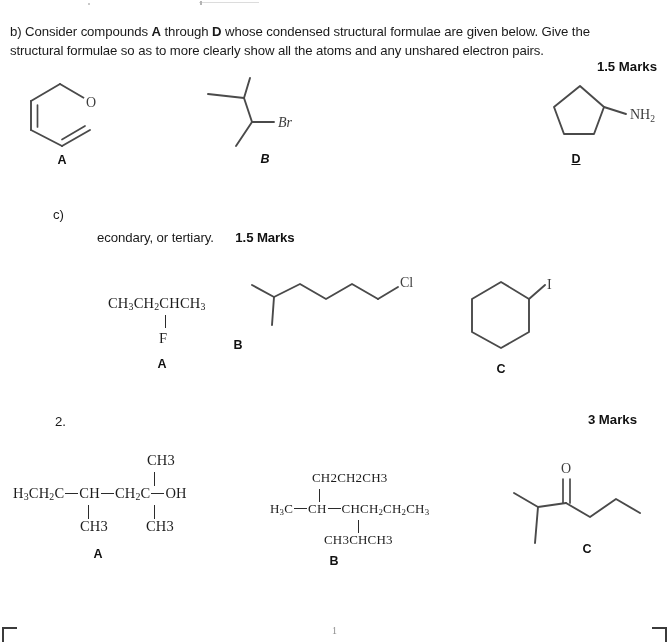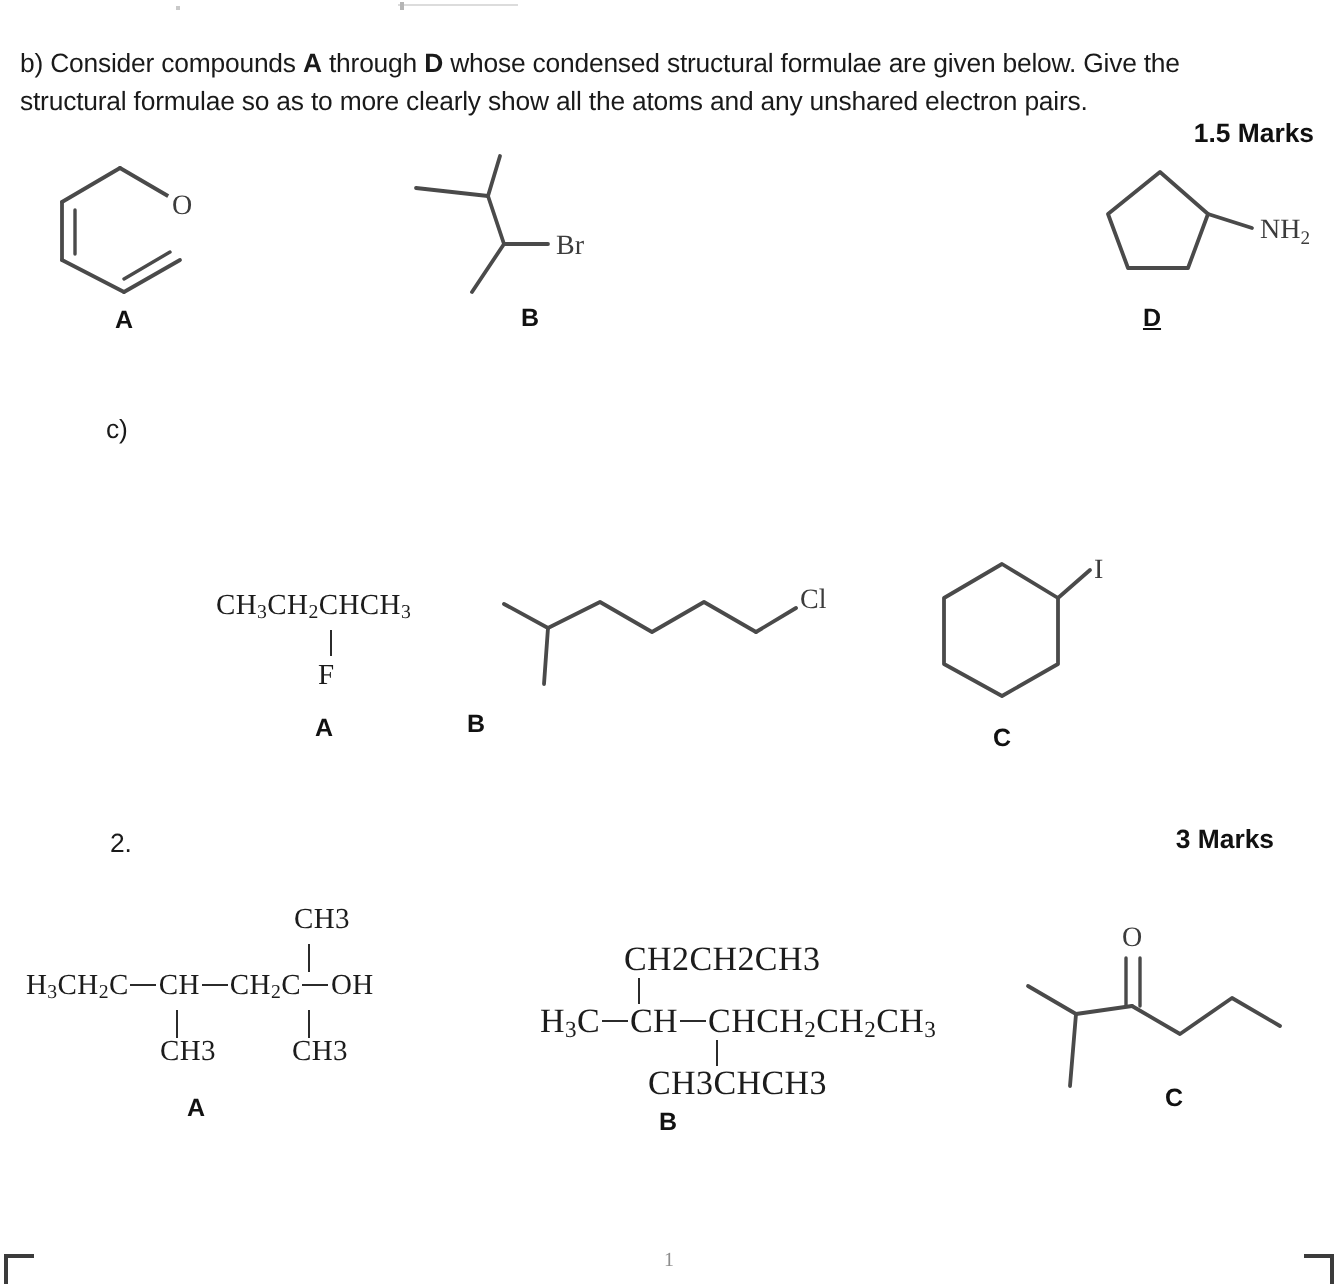--- a/index.html
+++ b/index.html
@@ -50,21 +50,21 @@
     color: #1c1c1c;
     font-family: "Liberation Serif", serif;
     white-space: nowrap;
     letter-spacing: 0.2px;
   }
   .formula sub {
     font-size: 0.68em;
     vertical-align: -0.22em;
   }
   .formula-sm {
-    font-size: 17px;
+    font-size: 13px;
   }
 
   
   .bond-h {
     display: inline-block;
     width: 13px;
     height: 1.4px;
     background: #2b2b2b;
     vertical-align: 0.28em;
     margin: 0 1px;
@@ -157,21 +157,21 @@
 
       <path class="bondline-dbl" d="M15.5,27 L15.5,49"></path>
       <path class="bondline-dbl" d="M40,61.5 L63,48"></path>
 
       <circle cx="69" cy="24" r="8" fill="#ffffff"></circle>
       <text class="atom-lbl" x="69" y="29" text-anchor="middle">O</text>
     </svg>
     <div class="struct-label" style="width:80px; margin-top:5px;">A</div>
   </div>
 
-  <div class="abs" style="left:198px; top:76px;">
+  <div class="abs" style="left:198px; top:76px;font-style:italic;">
     <svg width="112" height="74" viewBox="0 0 112 74">
 
       <path class="bondline" d="M52,2 L46,22"></path>
 
       <path class="bondline" d="M10,18 L46,22"></path>
 
       <path class="bondline" d="M46,22 L54,46"></path>
 
       <path class="bondline" d="M54,46 L38,70"></path>
 
@@ -186,32 +186,36 @@
 
       <path class="bondline" d="M34,4 L58,25 L48,52 L18,52 L8,25 Z"></path>
 
       <path class="bondline" d="M58,25 L80,32"></path>
       <text class="atom-lbl" x="84" y="37">NH<tspan class="sub" dy="3">2</tspan></text>
     </svg>
     <div class="struct-label" style="width:60px; margin-top:8px; padding-left:0px;">D</div>
   </div>
 
   <div class="abs q-text" style="left:53px; top:205px;">c)</div>
+  <div class="abs q-text" style="left:97px; top:228px;">
+    <span>econdary, or tertiary.</span>
+    <span class="marks" style="margin-left:18px;">1.5 Marks</span>
+  </div>
 
   <div class="abs" style="left:108px; top:295px;">
     <div class="formula" style="position:relative;">
       CH<sub>3</sub>CH<sub>2</sub>CHCH<sub>3</sub>
       
       <div class="bond-v" style="left:57px; top:20px; height:13px;"></div>
     </div>
     <div class="formula" style="position:absolute; left:51px; top:35px;">F</div>
     <div class="struct-label" style="position:absolute; left:34px; top:62px; width:40px;">A</div>
   </div>
 
-  <div class="abs" style="left:248px; top:285px;">
+  <div class="abs" style="left:248px; top:268px;">
     <svg width="172" height="62" viewBox="0 0 172 62">
 
       <path class="bondline" d="M4,17 L26,29"></path>
 
       <path class="bondline" d="M26,29 L24,57"></path>
 
       <path class="bondline" d="M26,29 L52,16 L78,31 L104,16 L130,31"></path>
 
       <path class="bondline" d="M130,31 L150,19"></path>
       <text class="atom-lbl" x="152" y="19">Cl</text>

